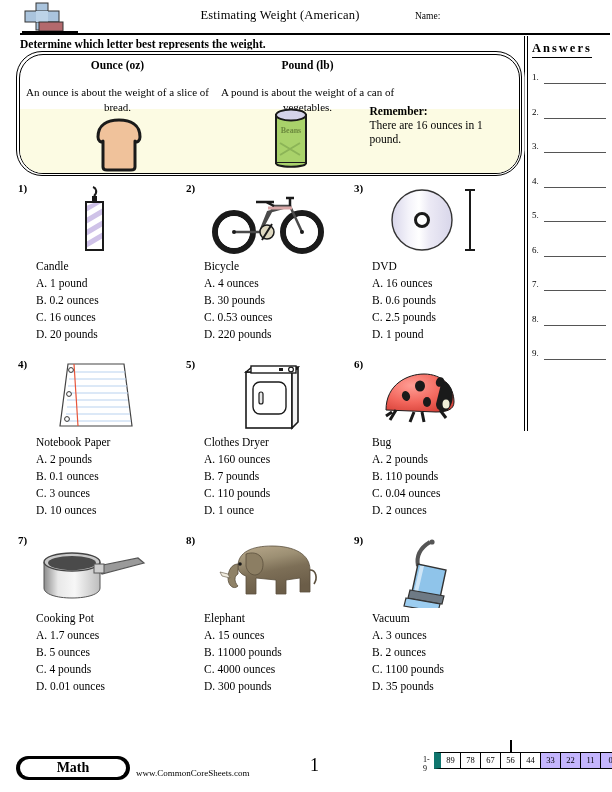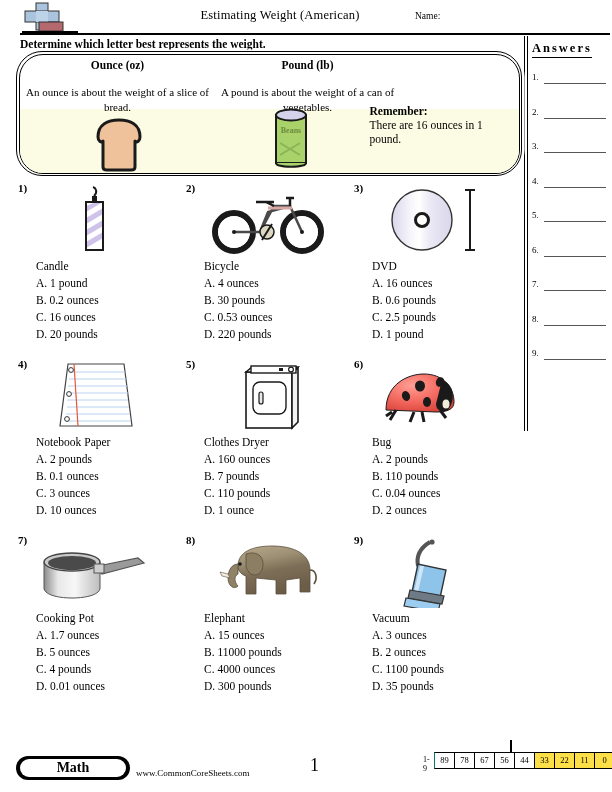--- a/index.html
+++ b/index.html
@@ -86,22 +86,22 @@
   }
   .site{position:absolute;left:136px;top:768px;font-size:9px;}
   .pagenum{position:absolute;left:310px;top:755px;font-size:18px;}
   .scale{position:absolute;left:408px;top:752px;height:16px;}
   .scale-label{position:absolute;left:0;top:3px;font-size:8px;margin-left:15px;}
   .scale-cells{position:absolute;left:26px;top:0;display:flex;}
   .scale-cell{
     width:19px;height:15px;border:1px solid #000;border-left:none;
     font-size:8.5px;text-align:center;line-height:15px;background:#fff;
   }
-  .scale-cell.first{border-left:1px solid #0f766e;}
-  .scale-cell.hl{background:#fde047;}
+  .scale-cell.first{border-left:7px solid #0f766e;}
+  .scale-cell.hl{background:#c4b5fd;}
   .scale-tick{position:absolute;left:510px;top:740px;width:2px;height:14px;background:#000;}
 </style>
 </head>
 <body>
 
 <div class="page">
 
   <div class="header">
     <div class="logo">
       <svg width="56" height="32" viewBox="0 0 56 32">

